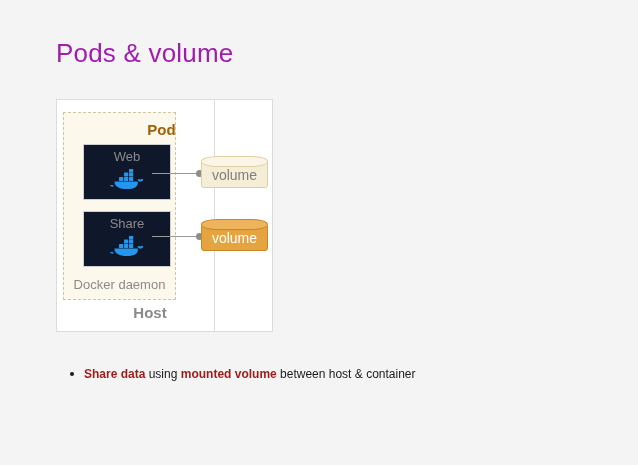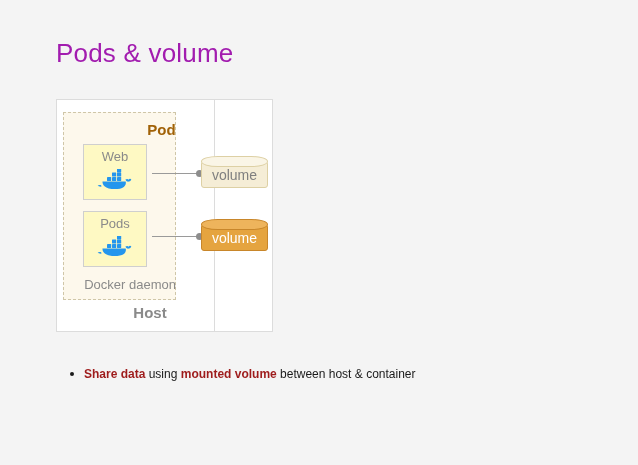--- a/index.html
+++ b/index.html
@@ -87,33 +87,33 @@
     font-size: 15px;
     font-weight: bold;
     color: #a16207;
     margin-left: 42px;
   }
   #daemon-label {
     position: absolute;
     left: 7px;
     top: 178px;
     width: 113px;
-    text-align: right;
+    text-align: center;
     font-size: 13px;
     font-weight: 400;
     color: #8a8a8a;
   }
 
   
   .container-box {
     position: absolute;
     left: 27px;
-    width: 64px;
+    width: 88px;
     height: 56px;
-    background: #fef9c3;
+    background: #0f172a;
     border: 1px solid #cfcfcf;
     box-sizing: border-box;
   }
   #container-web  { top: 45px; }
   #container-mysql{ top: 112px; }
 
   .container-label {
     position: absolute;
     left: 0;
     top: 4px;
@@ -267,21 +267,21 @@
           <rect x="20" y="-0.6" width="4.2" height="4" rx="0.4"></rect>
           <path d="M5.5 12.6h23.2c0.6 2.0-0.2 4.0-1.9 5.3-2.0 1.5-5.2 2.2-9.1 2.2-4.4 0-8.0-1.0-10.2-2.9-1.4-1.2-2.1-2.8-2.0-4.6z"></path>
           <path d="M28.4 10.6c1.4-1.0 2.6-0.7 3.3 0.1 0.5-1.3 2.1-1.0 2.6-0.3-0.6 1.6-2.3 2.4-3.9 2.2-0.7-0.1-1.4-0.8-2.0-2.0z"></path>
           <path d="M4.6 17.5c-1.6 0.4-3.0-0.1-3.9-1.0 1.0-0.6 2.3-0.7 3.4-0.2z"></path>
         </g>
       </svg>
     </div>
   </div>
 
   <div class="container-box" id="container-mysql">
-    <div class="container-label">Pods</div>
+    <div class="container-label">Share</div>
     <div class="whale-wrap">
       <svg width="36" height="22" viewBox="0 0 36 22" aria-hidden="true">
         <g fill="#2496ed">
           <rect x="10" y="8" width="4.2" height="4" rx="0.4"></rect>
           <rect x="15" y="8" width="4.2" height="4" rx="0.4"></rect>
           <rect x="20" y="8" width="4.2" height="4" rx="0.4"></rect>
           <rect x="15" y="3.6" width="4.2" height="4" rx="0.4"></rect>
           <rect x="20" y="3.6" width="4.2" height="4" rx="0.4"></rect>
           <rect x="20" y="-0.6" width="4.2" height="4" rx="0.4"></rect>
           <path d="M5.5 12.6h23.2c0.6 2.0-0.2 4.0-1.9 5.3-2.0 1.5-5.2 2.2-9.1 2.2-4.4 0-8.0-1.0-10.2-2.9-1.4-1.2-2.1-2.8-2.0-4.6z"></path>

